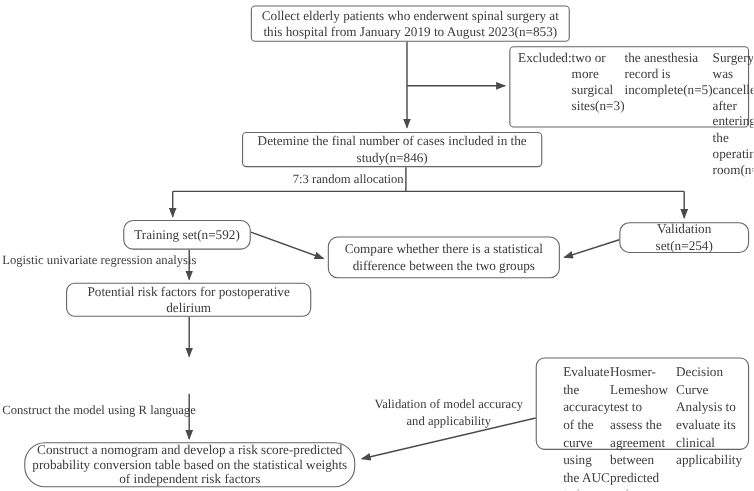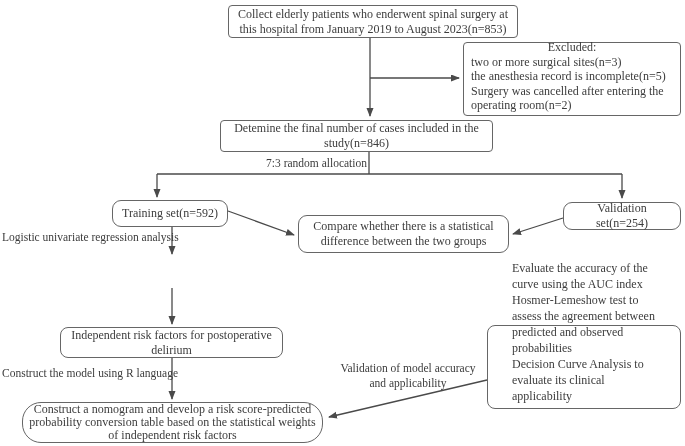--- a/index.html
+++ b/index.html
@@ -10,21 +10,21 @@
   }
   #arrows{position:absolute;left:0;top:0;width:685px;height:446px;}
   .box{
     position:absolute;box-sizing:border-box;border:1.2px solid #666666;
     background:#ffffff;display:flex;align-items:center;justify-content:center;
     text-align:center;font-size:12px;line-height:1.22;padding:12px 6px;
   }
   .sq{border-radius:4px;}
   .rd{border-radius:9px;}
   .rd2{border-radius:8px;}
-  .leftalign{flex-direction:column;align-items:flex-start;justify-content:flex-end;text-align:left;}
+  .leftalign{flex-direction:row;align-items:flex-start;justify-content:flex-start;text-align:left;}
   .lbl{
     position:absolute;font-size:11.5px;line-height:1.3;color:#3c3c3c;white-space:nowrap;
   }
   .lbl.wrap{white-space:normal;}
   .exc-title{width:100%;text-align:center;}
   .exc-item{width:100%;text-align:left;}
 </style>
 </head>
 <body>
 
@@ -66,23 +66,23 @@
   <div class="lbl" style="left:240px;top:156px;width:127px;text-align:right;">7:3 random allocation</div>
 
   <div class="box rd" style="left:112px;top:200px;width:116px;height:27px;">Training set(n=592)</div>
 
   <div class="box rd" style="left:563px;top:202px;width:118px;height:28px;">Validation set(n=254)</div>
 
   <div class="box rd" style="left:298px;top:215px;width:211px;height:38px;">Compare whether there is a statistical difference between the two groups</div>
 
   <div class="lbl" style="left:2px;top:230px;">Logistic univariate regression analysis</div>
 
+  <div class="box rd2" style="left:60px;top:257px;width:223px;height:31px;">Potential risk factors for postoperative delirium</div>
 
 
-  <div class="box rd2" style="left:60px;top:327px;width:223px;height:31px;">Independent risk factors for postoperative delirium</div>
 
   <div class="lbl" style="left:2px;top:366px;">Construct the model using R language</div>
 
   <div class="box rd2" style="left:22px;top:402px;width:301px;height:41px;line-height:13.2px;border-radius:19px;">Construct a nomogram and develop a risk score-predicted probability conversion table based on the statistical weights of independent risk factors</div>
 
   <div class="lbl wrap" style="left:335px;top:361px;width:146px;text-align:center;">Validation of model accuracy and applicability</div>
 
   <div class="box rd2 leftalign" style="left:487px;top:325px;width:194px;height:84px;padding:4px 24px;line-height:16px;">
     <div>Evaluate the accuracy of the curve using the AUC index</div>
     <div>Hosmer-Lemeshow test to assess the agreement between predicted and observed probabilities</div>

